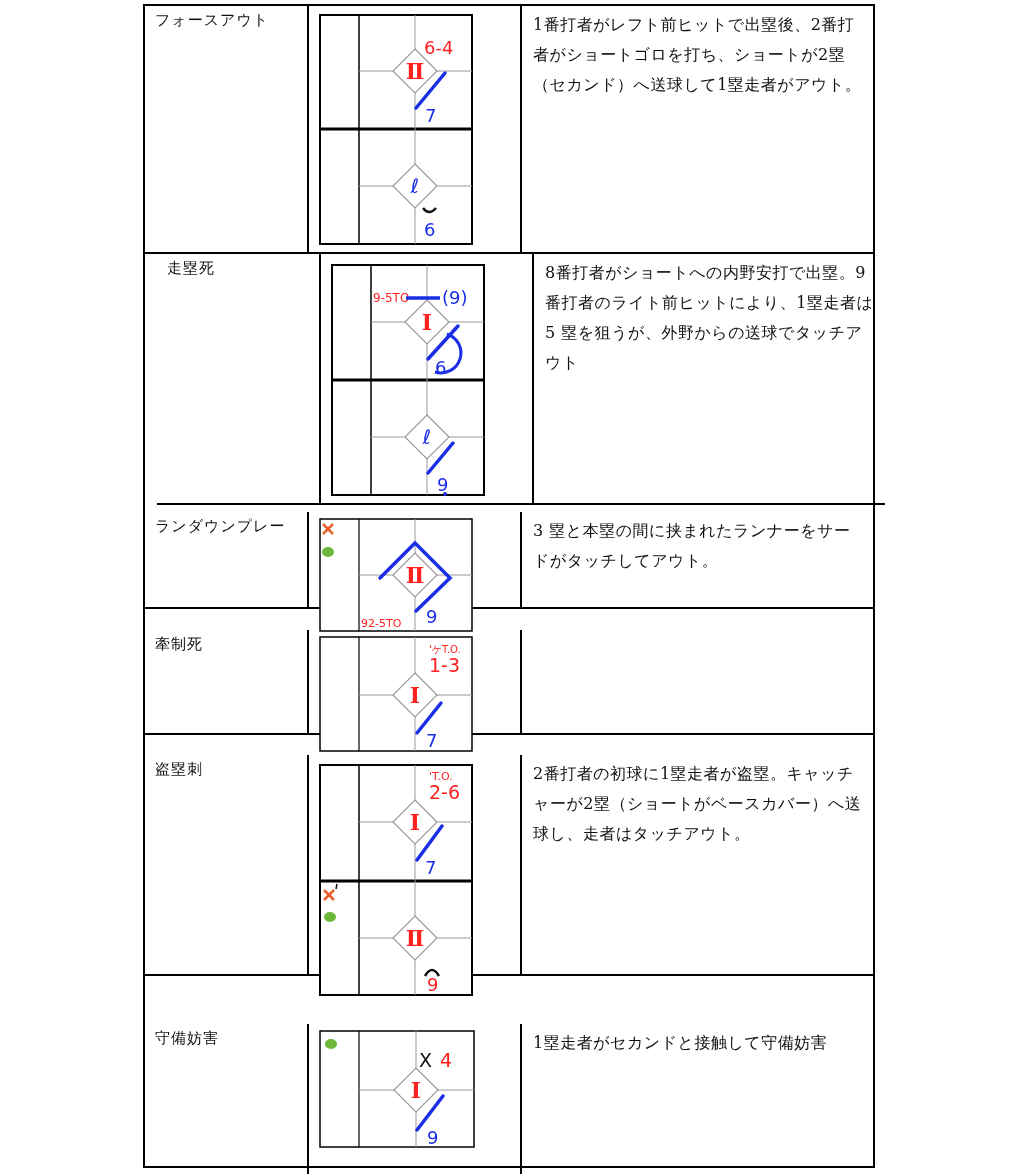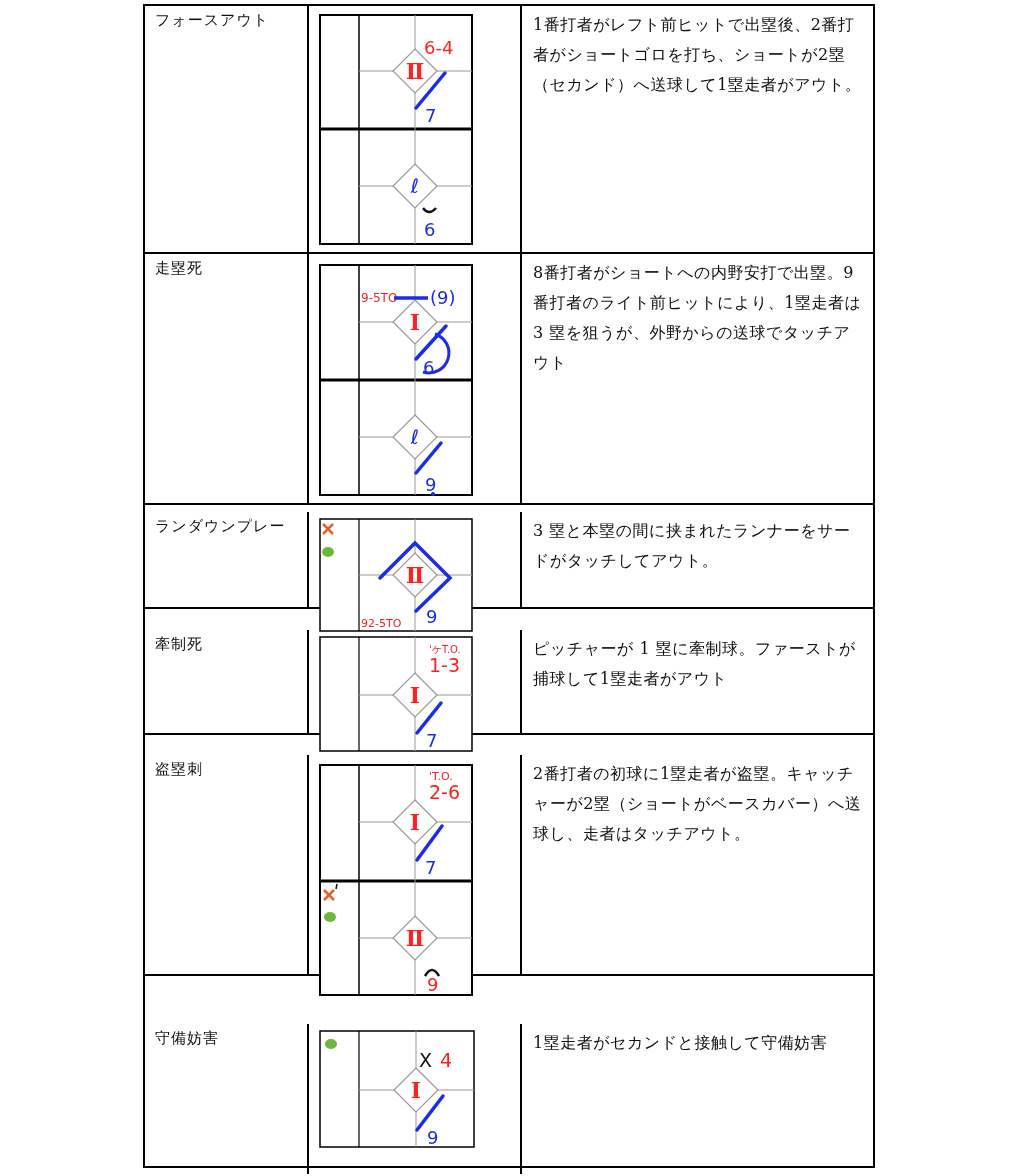--- a/index.html
+++ b/index.html
@@ -47,21 +47,21 @@
         <text x="96" y="179" font-size="20" font-style="italic" fill="#1a2ee8" text-anchor="middle">ℓ</text>
         <path d="M104,194 Q110,202 117,194" fill="none" stroke="#111" stroke-width="2.5"></path>
         <text x="105" y="222" font-size="18" fill="#1a2ee8">6</text>
       </svg>
     </div>
     <div class="c3">
       <div class="desc">1番打者がレフト前ヒットで出塁後、2番打者がショートゴロを打ち、ショートが2塁（セカンド）へ送球して1塁走者がアウト。</div>
     </div>
   </div>
 
-  <div class="row" style="top:248px; height:251px;">
+  <div class="row" style="top:248px; height:251px;margin-left:12px;">
     <div class="c1">
       <span class="term">走塁死</span>
     </div>
     <div class="c2">
       <svg class="card" style="top:10px;" width="154" height="232" viewBox="0 0 154 232">
         <rect x="1" y="1" width="152" height="230" fill="#fff" stroke="#000" stroke-width="2"></rect>
         <line x1="40" y1="1" x2="40" y2="231" stroke="#000" stroke-width="1.5"></line>
         <line x1="1" y1="116" x2="153" y2="116" stroke="#000" stroke-width="3"></line>
         <line x1="96" y1="1" x2="96" y2="116" stroke="#999" stroke-width="1"></line>
         <line x1="40" y1="58" x2="153" y2="58" stroke="#999" stroke-width="1"></line>
@@ -76,21 +76,21 @@
         <line x1="96" y1="116" x2="96" y2="231" stroke="#999" stroke-width="1"></line>
         <line x1="40" y1="173" x2="153" y2="173" stroke="#999" stroke-width="1"></line>
         <polygon points="96,151 118,173 96,195 74,173" fill="#fff" stroke="#999" stroke-width="1.2"></polygon>
         <text x="96" y="180" font-size="20" font-style="italic" fill="#1a2ee8" text-anchor="middle">ℓ</text>
         <line x1="97" y1="209" x2="122" y2="179" stroke="#1a2ee8" stroke-width="3.5" stroke-linecap="round"></line>
         <text x="106" y="227" font-size="18" fill="#1a2ee8">9</text>
         <circle cx="114" cy="230" r="2" fill="#1a2ee8"></circle>
       </svg>
     </div>
     <div class="c3">
-      <div class="desc">8番打者がショートへの内野安打で出塁。9番打者のライト前ヒットにより、1塁走者は 3 塁を狙うが、外野からの送球でタッチアウト</div>
+      <div class="desc">8番打者がショートへの内野安打で出塁。9番打者のライト前ヒットにより、1塁走者は 5 塁を狙うが、外野からの送球でタッチアウト</div>
     </div>
   </div>
 
   <div class="row" style="top:506px; height:97px;">
     <div class="c1">
       <span class="term">ランダウンプレー</span>
     </div>
     <div class="c2">
       <svg class="card" style="top:6px;" width="154" height="114" viewBox="0 0 154 114">
         <rect x="1" y="1" width="152" height="112" fill="#fff" stroke="#000" stroke-width="1.5"></rect>
@@ -124,23 +124,20 @@
         <line x1="40" y1="1" x2="40" y2="115" stroke="#000" stroke-width="1.2"></line>
         <line x1="96" y1="1" x2="96" y2="115" stroke="#999" stroke-width="1"></line>
         <line x1="40" y1="59" x2="153" y2="59" stroke="#999" stroke-width="1"></line>
         <polygon points="96,37 118,59 96,81 74,59" fill="#fff" stroke="#999" stroke-width="1.2"></polygon>
         <text class="roman" x="96" y="67" font-size="22" fill="#ff2020" text-anchor="middle">I</text>
         <text x="110" y="17" font-size="10" fill="#ff2020">'ケT.O.</text>
         <text x="110" y="36" font-size="19" fill="#ff2020">1-3</text>
         <line x1="98" y1="97" x2="122" y2="67" stroke="#1a2ee8" stroke-width="3.5" stroke-linecap="round"></line>
         <text x="107" y="111" font-size="18" fill="#1a2ee8">7</text>
       </svg>
-    </div>
-    <div class="c3">
-      <div class="desc">ピッチャーが 1 塁に牽制球。ファーストが捕球して1塁走者がアウト</div>
     </div>
   </div>
 
   <div class="row" style="top:749px; height:221px;">
     <div class="c1">
       <span class="term">盗塁刺</span>
     </div>
     <div class="c2">
       <svg class="card" style="top:9px;" width="154" height="232" viewBox="0 0 154 232">
         <rect x="1" y="1" width="152" height="230" fill="#fff" stroke="#000" stroke-width="2"></rect>

